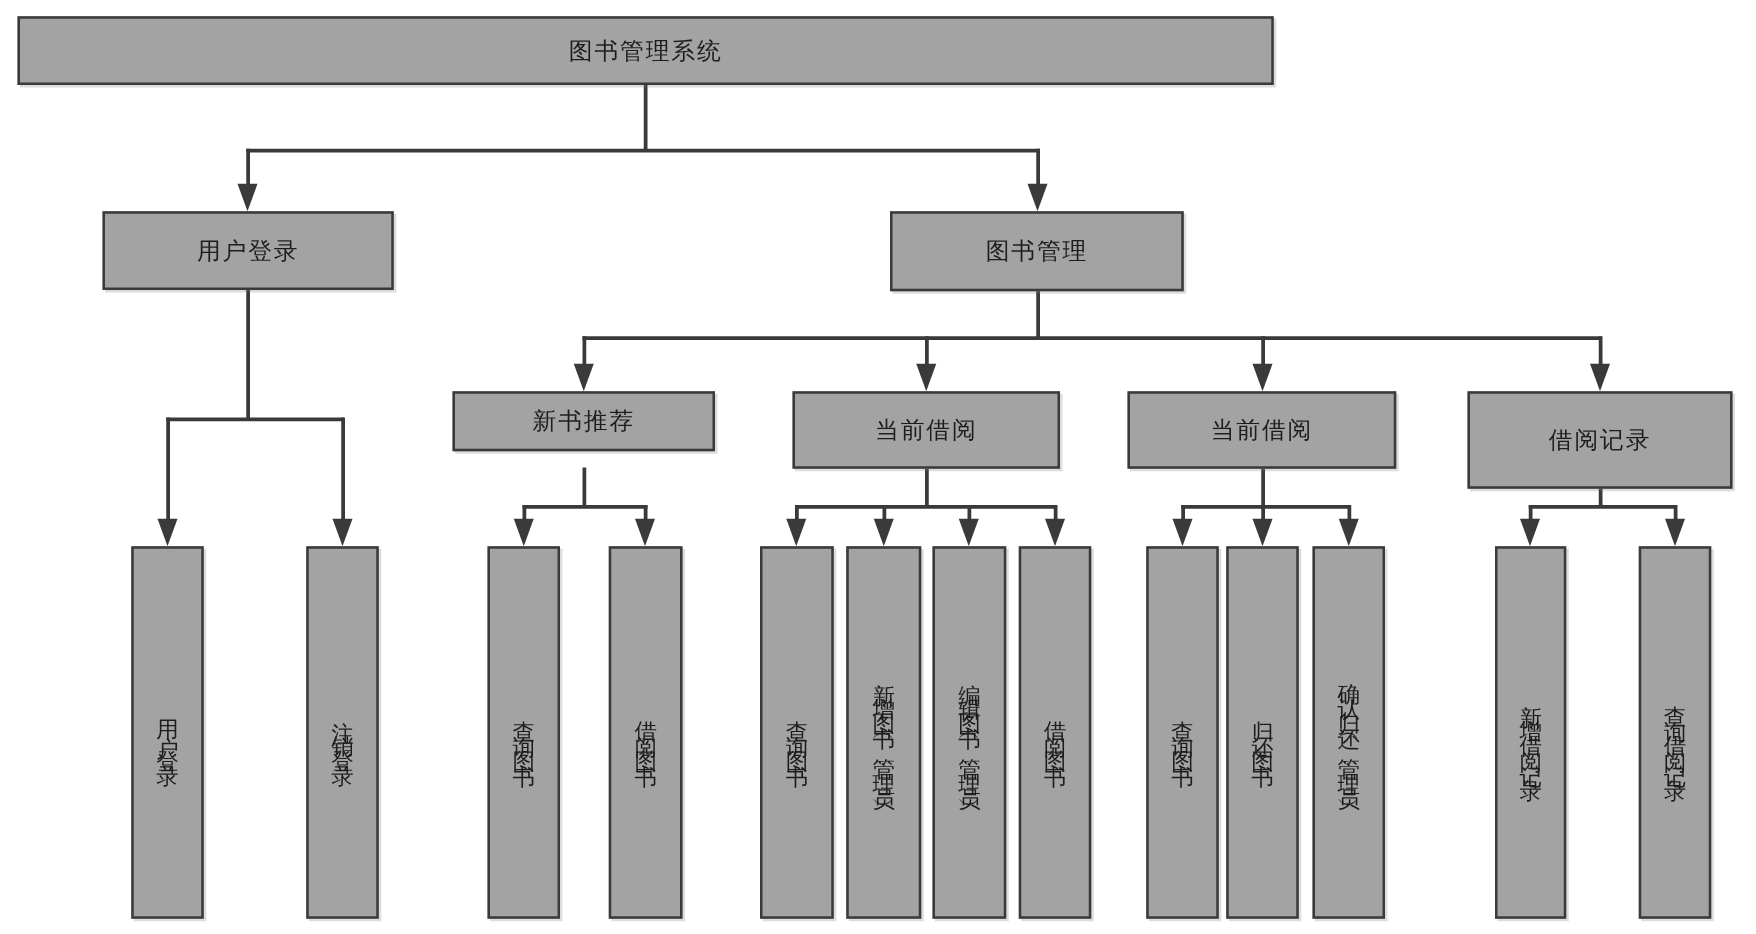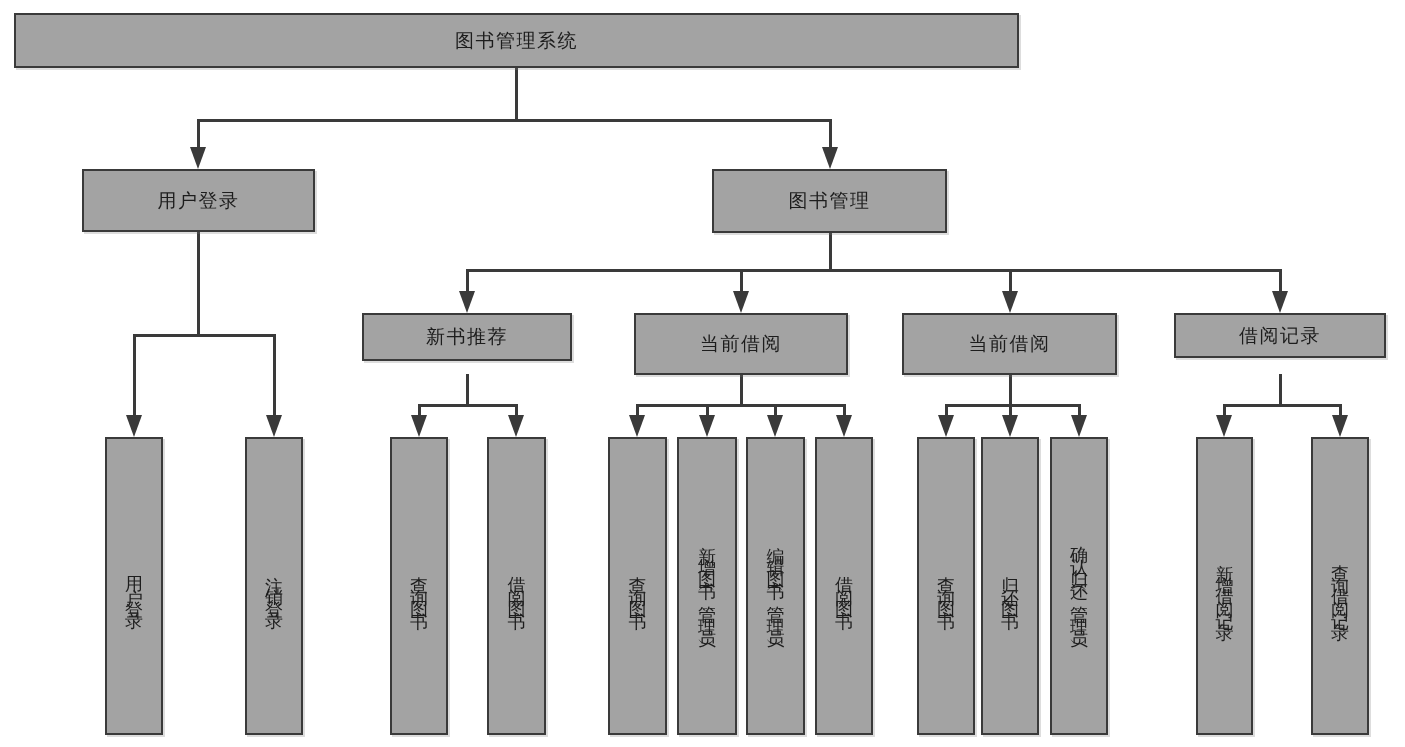--- a/index.html
+++ b/index.html
@@ -136,21 +136,21 @@
 
   <div class="box hbox" style="left:362px; top:313px; width:210px; height:48px;">
     <span>新书推荐</span>
   </div>
   <div class="box hbox" style="left:634px; top:313px; width:214px; height:62px;">
     <span>当前借阅</span>
   </div>
   <div class="box hbox" style="left:902px; top:313px; width:215px; height:62px;">
     <span>当前借阅</span>
   </div>
-  <div class="box hbox" style="left:1174px; top:313px; width:212px; height:45px;text-align:right;">
+  <div class="box hbox" style="left:1174px; top:313px; width:212px; height:78px;text-align:right;">
     <span>借阅记录</span>
   </div>
 
   <div class="box vbox" style="left:105px; top:437px; width:58px; height:298px;">
     <span>用户登录</span>
   </div>
   <div class="box vbox" style="left:245px; top:437px; width:58px; height:298px;">
     <span>注销登录</span>
   </div>
 

